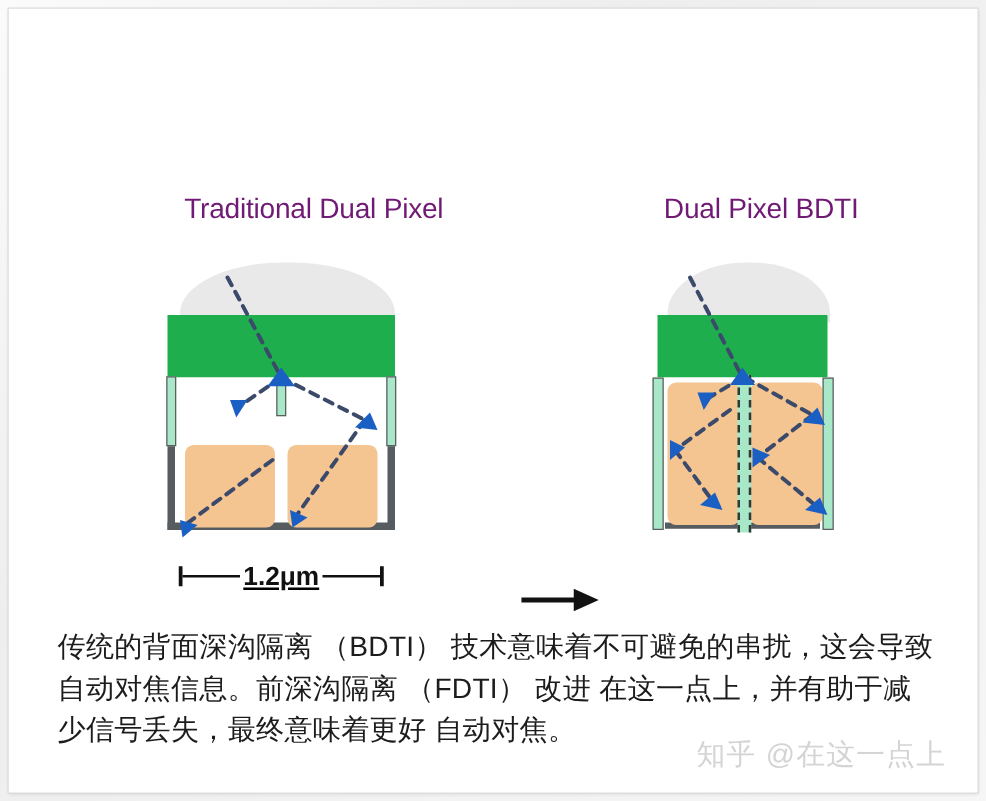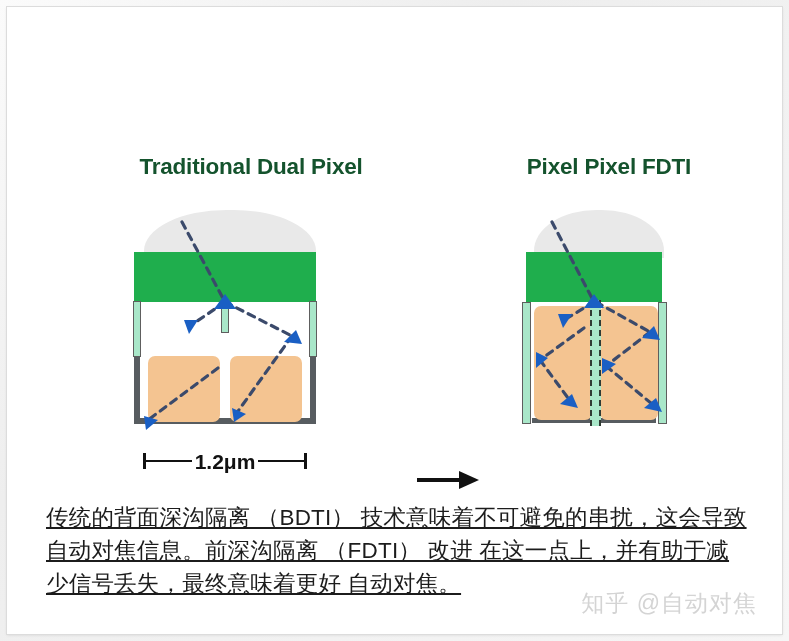--- a/index.html
+++ b/index.html
@@ -42,22 +42,22 @@
 
   
   #diagrams{
     position:absolute;left:0;right:0;top:140px;height:340px;
   }
   .panel{position:absolute;top:0;}
   .panel-title{
     position:absolute;top:0;left:0;width:100%;
     text-align:center;
     font-size:22.5px;
-    font-weight:bold;
-    color:#14532d;
+    font-weight:normal;
+    color:#701a75;
     letter-spacing:-.2px;
     white-space:nowrap;
   }
   .fig{position:absolute;}
 
   
   .dome{
     position:absolute;
     background:#e9e9e9;
     border-radius:48% 48% 0 0 / 85% 85% 0 0;
@@ -126,21 +126,20 @@
 
   
   #body-text{
     position:absolute;
     left:32px;right:26px;top:487px;
     font-size:22.5px;
     line-height:33px;
     color:#1c1c1c;
     letter-spacing:.2px;
     text-align:left;
-    text-decoration:underline;
   }
 
   
   #watermark{
     position:absolute;
     right:18px;bottom:8px;
     font-size:23px;
     color:#d4d4d4;
     letter-spacing:1px;
     white-space:nowrap;
@@ -193,37 +192,37 @@
             <g fill="#1a5fc4">
               <polygon points="119,86 130,101 108,101"></polygon>
               <polygon points="78,112 92,112 83,126"></polygon>
               <polygon points="190,122 196,136 178,134"></polygon>
               <polygon points="126,200 140,206 128,214"></polygon>
               <polygon points="38,208 52,212 40,222"></polygon>
             </g>
           </svg>
         </div>
 
-        <div class="scale" style="left:28px;top:296px;width:182px;height:22px;">
+        <div class="scale" style="left:28px;top:296px;width:182px;height:22px;text-decoration:underline;">
           <div class="cap"></div>
           <div class="ln" style="width:46px;"></div>
           <div class="lbl">1.2μm</div>
           <div class="ln" style="width:46px;"></div>
           <div class="cap"></div>
         </div>
       </div>
 
       <svg id="mid-arrow" viewBox="0 0 62 22">
         <line x1="0" y1="11" x2="44" y2="11" stroke="#111" stroke-width="4"></line>
         <polygon points="42,2 62,11 42,20" fill="#111"></polygon>
       </svg>
 
       <div class="panel" style="left:470px;width:250px;height:340px;">
 
-        <div class="panel-title">Pixel Pixel FDTI</div>
+        <div class="panel-title">Dual Pixel BDTI</div>
 
         <div class="fig" style="left:0;top:54px;width:250px;height:230px;">
 
           <div class="dome" style="left:50px;top:2px;width:130px;height:48px;"></div>
 
           <div class="cfa" style="left:42px;top:44px;width:136px;height:50px;"></div>
 
           <div class="sub" style="left:42px;top:94px;width:136px;height:122px;"></div>
 
           <div class="wall" style="left:48px;top:210px;width:124px;height:5px;"></div>
@@ -257,16 +256,16 @@
             </g>
           </svg>
         </div>
 
       </div>
 
     </div>
 
     <div id="body-text">传统的背面深沟隔离 （BDTI） 技术意味着不可避免的串扰，这会导致自动对焦信息。前深沟隔离 （FDTI） 改进 在这一点上，并有助于减少信号丢失，最终意味着更好 自动对焦。</div>
 
-    <div id="watermark">知乎 @自动对焦</div>
+    <div id="watermark">知乎 @在这一点上</div>
 
   </div>
 </div>
 
 </body></html>

